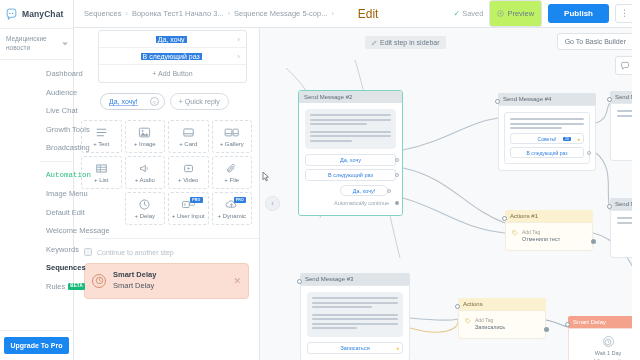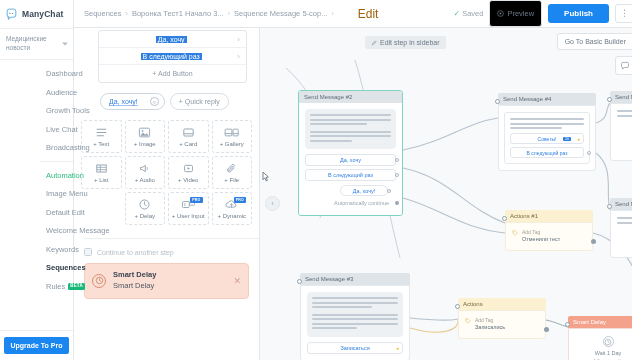--- a/index.html
+++ b/index.html
@@ -45,21 +45,21 @@
     border-top: 3px solid #b6c0c9;
   }
 
   .nav { padding: 5px 0 0 0; margin-left: 40px; }
   .nav-sep { height: 1px; background: #eceff1; margin: 4px 0; }
   .nav-item {
     font-size: 7.5px; color: #8a98a5;
     padding: 5.5px 6px; line-height: 1;
     cursor: pointer; white-space: nowrap;
   }
-  .nav-item.active-green { color: #2bbd7e; }
+  .nav-item.active-green { color: #2bbd7e; font-family: Liberation Mono, monospace; }
   .nav-item.selected { color: #2b3a48; font-weight: 700; }
   .nav-item .badge {
     display: inline-block; margin-left: 3px;
     background: #17b978; color: #fff;
     font-size: 4.5px; font-weight: 700;
     padding: 1px 2px; border-radius: 1.5px;
     vertical-align: middle; letter-spacing: .2px;
   }
   .sidebar-spacer { flex: 1; }
   .upgrade {
@@ -87,21 +87,21 @@
   }
   .crumbs { display: flex; align-items: center; gap: 4px; flex: 0 0 auto; }
   .crumb { font-size: 7.5px; color: #93a1ad; white-space: nowrap; cursor: pointer; }
   .crumb-sep { font-size: 7px; color: #c3cdd5; }
   .crumb-cur { font-size: 12px; color: #a16207; font-weight: 400; margin-left: 20px; }
   .hdr-right { margin-left: auto; display: flex; align-items: center; gap: 6px; }
   .saved { font-size: 7.5px; color: #9aa7b3; display: flex; align-items: center; gap: 2px; }
   .check { color: #4cc38a; font-size: 8px; }
   .btn-ghost {
     font-size: 7.5px; color: #6b7a87;
-    border: 1px solid #dfe4e8; background: #000000;
+    border: 1px solid #dfe4e8; background: #bef264;
     border-radius: 3px; padding: 8px 7px;
     display: flex; align-items: center; gap: 3px;
     cursor: pointer; font-family: inherit; white-space: nowrap;
   }
   .btn-publish {
     font-size: 8px; color: #fff; font-weight: 700;
     background: #1a86ef; border: none; border-radius: 3px;
     padding: 5px 16px; cursor: pointer; font-family: inherit;
   }
   .btn-more {
@@ -402,22 +402,22 @@
     </div>
 
     <div class="acct">
       <span class="acct-name">Медицинские новости</span>
       <span class="acct-caret"></span>
     </div>
 
     <nav class="nav">
       <div class="nav-item"><span>Dashboard</span></div>
       <div class="nav-item"><span>Audience</span></div>
+      <div class="nav-item"><span>Live Chat</span></div>
       <div class="nav-item"><span>Growth Tools</span></div>
-      <div class="nav-item"><span>Live Chat</span></div>
       <div class="nav-item"><span>Broadcasting</span></div>
 
       <div class="nav-sep"></div>
 
       <div class="nav-item active-green"><span>Automation</span></div>
       <div class="nav-item"><span>Image Menu</span></div>
       <div class="nav-item"><span>Default Edit</span></div>
       <div class="nav-item"><span>Welcome Message</span></div>
       <div class="nav-item"><span>Keywords</span></div>
       <div class="nav-item selected"><span>Sequences</span></div>

